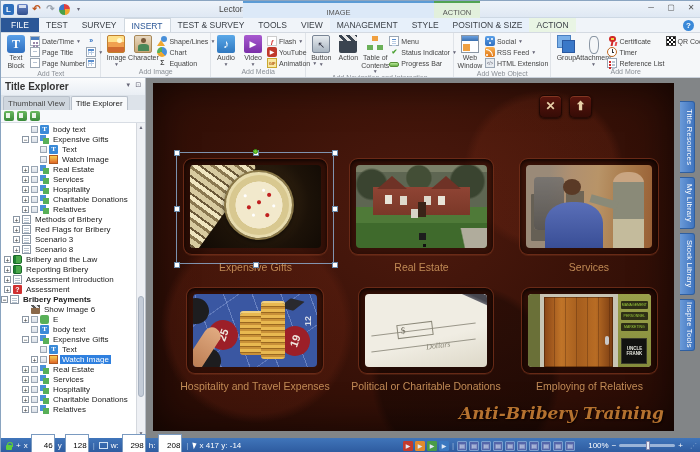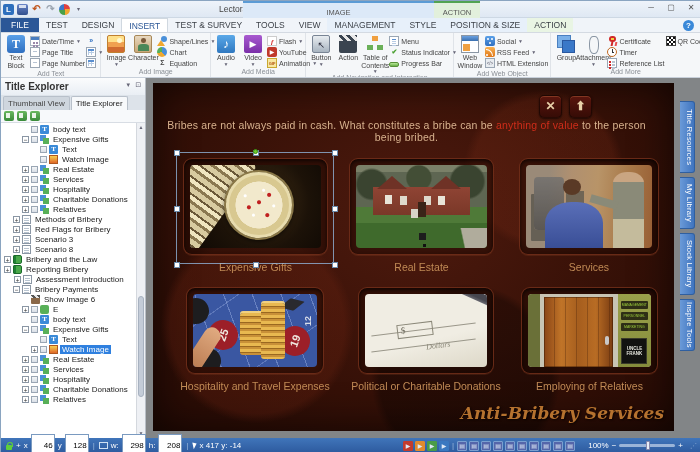--- a/index.html
+++ b/index.html
@@ -235,21 +235,21 @@
     <div class="win-controls">
       <span>─</span>
       <span>▢</span>
       <span>✕</span>
     </div>
   </div>
 
   <div class="tabrow">
       <div class="rtab file">FILE</div>
       <div class="rtab">TEST</div>
-      <div class="rtab">DESIGN</div>
+      <div class="rtab">SURVEY</div>
       <div class="rtab active">INSERT</div>
       <div class="rtab">TEST &amp; SURVEY</div>
       <div class="rtab">TOOLS</div>
       <div class="rtab">VIEW</div>
       <div class="rtab ctximg">MANAGEMENT</div>
       <div class="rtab ctximg">STYLE</div>
       <div class="rtab ctximg">POSITION &amp; SIZE</div>
       <div class="rtab ctxact">ACTION</div>
     </div>
   <div class="help-ic" style="top:19px">?</div>
@@ -539,26 +539,31 @@
         <div class="trow" style="padding-left: 3px;">
           <span class="exp-box">+</span>
           <span class="ti ti-book"></span>
           <span class="tlbl">Bribery and the Law</span>
         </div>
         <div class="trow" style="padding-left: 3px;">
           <span class="exp-box">+</span>
           <span class="ti ti-book"></span>
           <span class="tlbl">Reporting Bribery</span>
         </div>
-        <div class="trow" style="padding-left: 3px; margin-left: 10px;">
+        <div class="trow" style="padding-left: 3px;">
           <span class="exp-box">+</span>
           <span class="ti ti-page"></span>
           <span class="tlbl">Assessment Introduction</span>
         </div>
-        <div class="trow" style="padding-left: 12px;">
+        <div class="trow" style="padding-left: 3px;">
+          <span class="exp-box">+</span>
+          <span class="ti ti-test">?</span>
+          <span class="tlbl">Assessment</span>
+        </div>
+        <div class="trow" style="padding-left: 0; font-weight: bold;">
           <span class="exp-box">−</span>
           <span class="ti ti-page"></span>
           <span class="tlbl">Bribery Payments</span>
         </div>
         <div class="trow" style="padding-left: 21px;">
           <span class="exp-sp"></span>
           <span class="ti ti-act"></span>
           <span class="tlbl">Show Image 6</span>
         </div>
         <div class="trow" style="padding-left: 21px;">
@@ -626,21 +631,20 @@
       <div class="tsa">▲</div>
       <div class="tst"></div>
       <div class="tsa dn">▼</div>
     </div>
   </div>
 
   <div class="canvas">
     <div class="slide">
       <div class="sbtn" style="left:386px">✕</div>
       <div class="sbtn" style="left:416px">⬆</div>
-      <div class="heading"><span>Bribes are not always paid in cash. What constitutes a bribe can be </span><span class="hl">anything of value</span><span> to the person being bribed.</span></div>
       <div id="tiles">
           <div class="tile" style="left: 30px; top: 75px; width: 145px; height: 97px;">
             <div class="tile-art aw">
               <div class="band"></div>
               <div class="face">
                 <div class="dots"></div>
               </div>
             </div>
             <div class="tile-label">Expensive Gifts</div>
           </div>
@@ -708,21 +712,21 @@
           <span class="hd" style="left: -3px; top: -3px;"></span>
           <span class="hd" style="left: 76px; top: -3px;"></span>
           <span class="hd" style="left: 155px; top: -3px;"></span>
           <span class="hd" style="left: -3px; top: 53px;"></span>
           <span class="hd" style="left: 155px; top: 53px;"></span>
           <span class="hd" style="left: -3px; top: 109px;"></span>
           <span class="hd" style="left: 76px; top: 109px;"></span>
           <span class="hd" style="left: 155px; top: 109px;"></span>
           <span class="rot"></span>
         </div>
-      <div class="sfooter">Anti-Bribery Services</div>
+      <div class="sfooter">Anti-Bribery Training</div>
     </div>
     <div id="vtabs"></div>
   <div class="vtab" style="top: 23px; height: 72px;">Title Resources</div>
       <div class="vtab" style="top: 99px; height: 52px;">My Library</div>
       <div class="vtab" style="top: 155px; height: 62px;">Stock Library</div>
       <div class="vtab" style="top: 221px; height: 52px;">Inspire Tools</div>
     </div>
 
   <div class="statusbar">
     <span class="sb-lock"></span>

